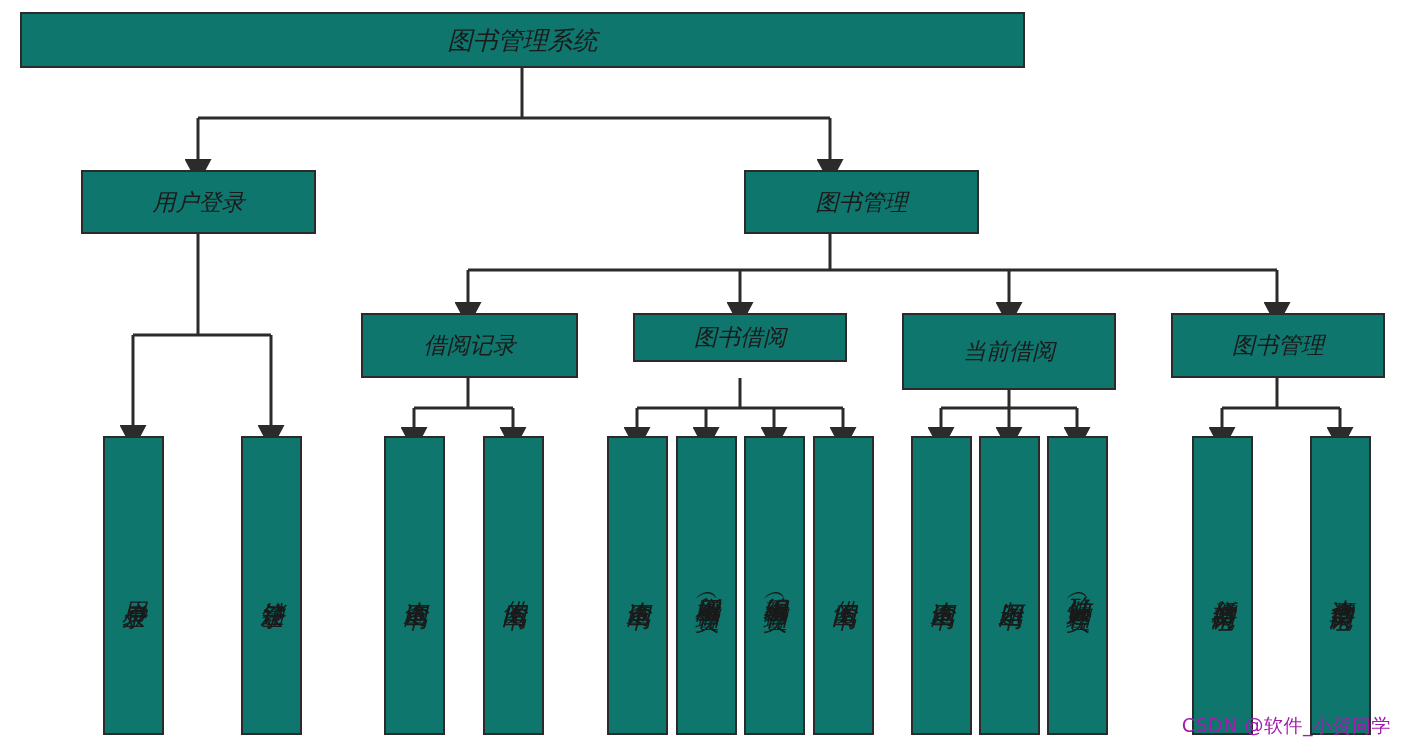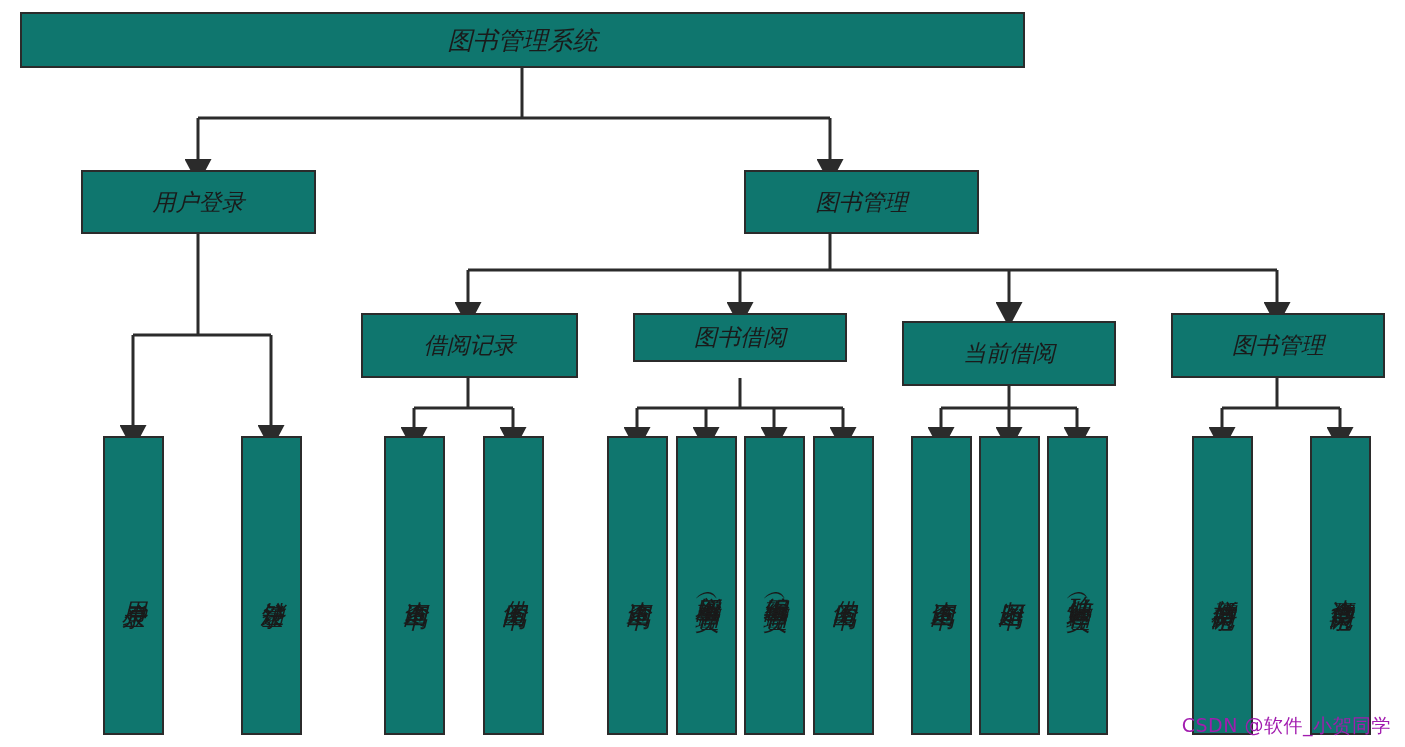--- a/index.html
+++ b/index.html
@@ -142,21 +142,21 @@
   <div class="node level2" style="left:712px; top:170px; width:235px; height:64px;margin-left:32px;">
     <span class="node-label">图书管理</span>
   </div>
 
   <div class="node level3" style="left:361px; top:313px; width:217px; height:65px;">
     <span class="node-label">借阅记录</span>
   </div>
   <div class="node level3" style="left:633px; top:313px; width:214px; height:49px;">
     <span class="node-label">图书借阅</span>
   </div>
-  <div class="node level3" style="left:902px; top:313px; width:214px; height:65px;margin-top:8px;">
+  <div class="node level3" style="left:902px; top:313px; width:214px; height:77px;">
     <span class="node-label">当前借阅</span>
   </div>
   <div class="node level3" style="left:1171px; top:313px; width:214px; height:65px;">
     <span class="node-label">图书管理</span>
   </div>
 
   <div class="node leaf" style="left:103px; top:436px; width:61px; height:299px;">
     <span class="node-label">用户登录</span>
   </div>
   <div class="node leaf" style="left:241px; top:436px; width:61px; height:299px;">

